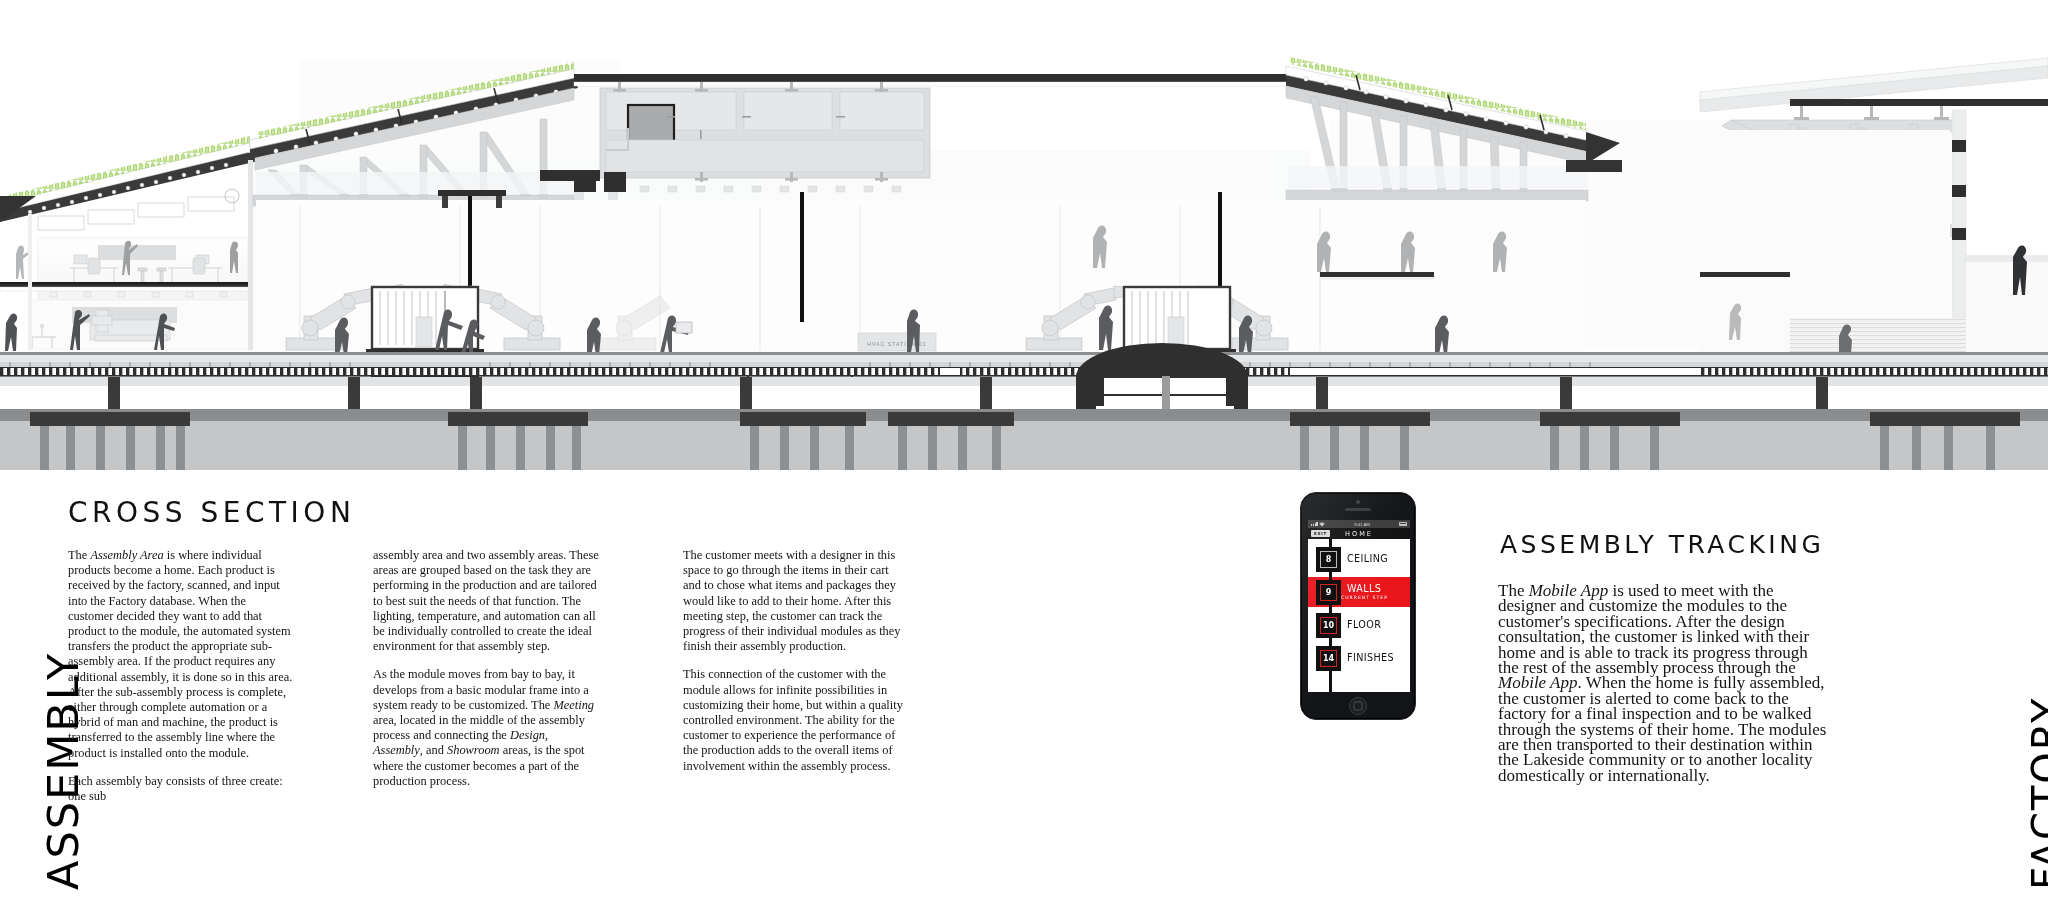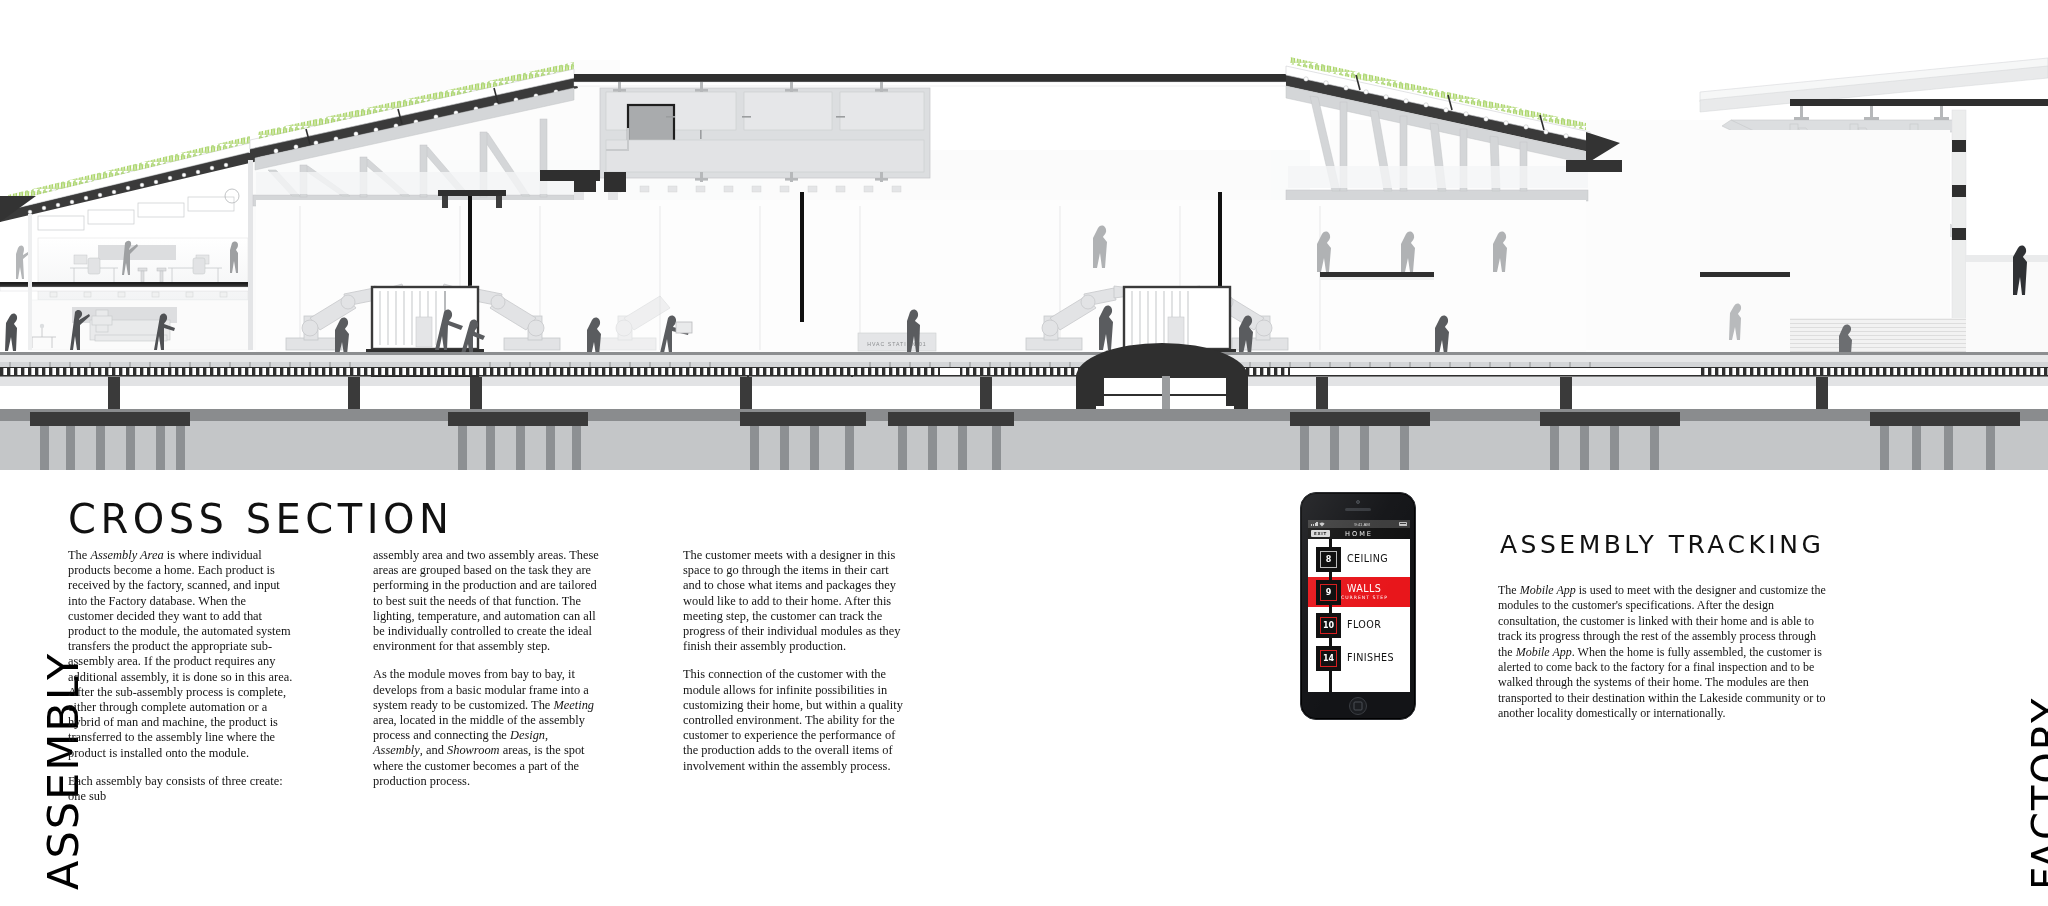--- a/index.html
+++ b/index.html
@@ -37,21 +37,21 @@
   }
   #factory-vert {
     left: 2024px; top: 420px;
     font-size: 40px;
     transform: rotate(-90deg);
   }
 
   .head {
     font-family: "DejaVu Sans", sans-serif;
     font-weight: 400;
-    font-size: 40px;
+    font-size: 28px;
     letter-spacing: 4.5px;
     color: #111;
     white-space: nowrap;
   }
   #cross-section-title { position: absolute; left: 68px; top: 26px; }
   #assembly-tracking-title { position: absolute; left: 1500px; top: 60px; font-size: 25px; letter-spacing: 3.5px;}
 
   .body-col {
     position: absolute;
     font-family: "Liberation Serif", serif;
@@ -59,21 +59,21 @@
     line-height: 15.2px;
     color: #141414;
     text-align: left;
   }
   .body-col p { margin: 0 0 13px 0; }
   .body-col em { font-style: italic; }
 
   #col1 { left: 68px;  top: 78px;  width: 226px; }
   #col2 { left: 373px; top: 78px;  width: 226px; font-family: Liberation Serif, serif; }
   #col3 { left: 683px; top: 78px;  width: 226px; }
-  #col4 { left: 1498px; top: 113px; width: 330px; font-size: 12px; line-height: 15.4px; }
+  #col4 { left: 1498px; top: 113px; width: 330px; font-size: 17px; line-height: 15.4px; }
 
   
   #phone-wrap { position: absolute; left: 1300px; top: 22px; width: 132px; height: 400px; }
   .phone-body {
     position: absolute; left: 0; top: 0;
     width: 116px; height: 228px;
     background: #131417;
     border-radius: 16px;
     border: 1.5px solid #2b2d31;
     box-shadow: 0 0 0 1px #000 inset;

